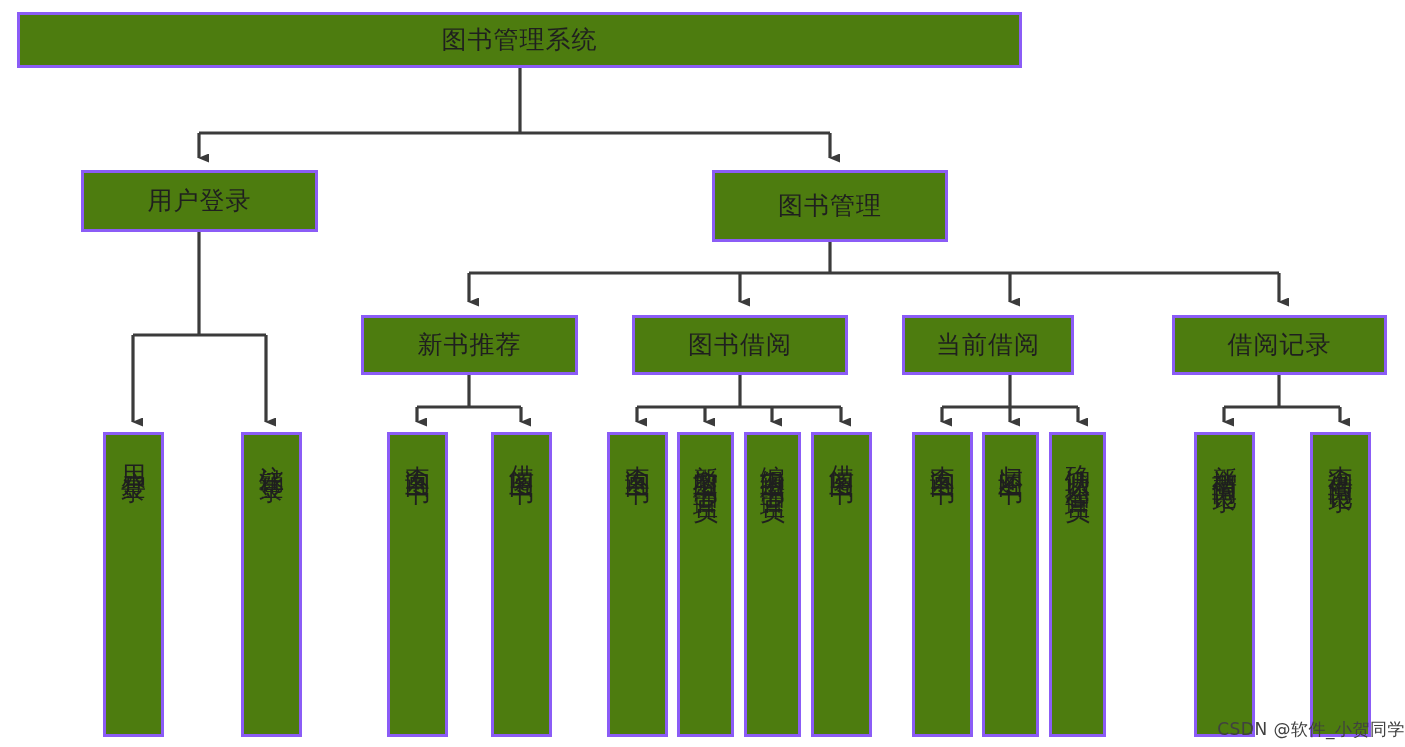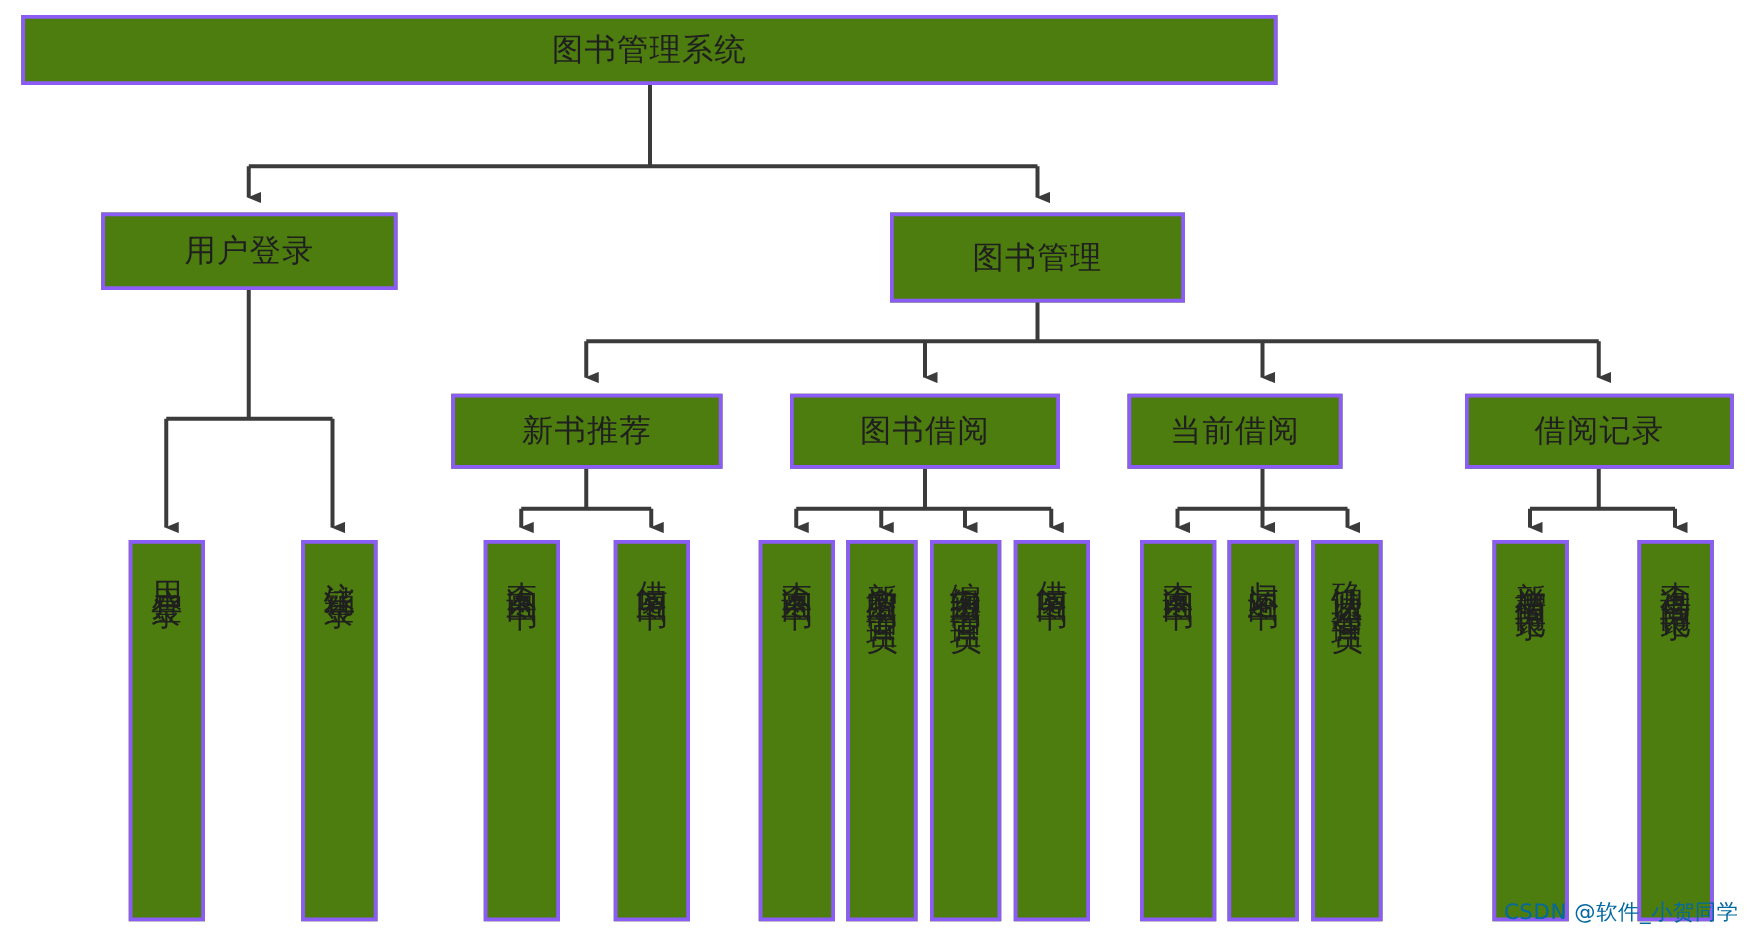--- a/index.html
+++ b/index.html
@@ -62,24 +62,24 @@
     writing-mode: vertical-rl;
     text-orientation: upright;
     font-size: 25px;
     letter-spacing: 5px;
     line-height: 1;
     white-space: nowrap;
     max-height: 270px;
   }
   #watermark {
     position: absolute;
-    right: 14px;
+    right: 0;
     bottom: 6px;
     font-size: 17px;
-    color: #0369a1;
+    color: #404040;
     white-space: nowrap;
     letter-spacing: 0.5px;
   }
 </style>
 </head>
 <body>
 
 <div id="diagram-root">
 
   <svg class="connectors" viewBox="0 0 1405 747" width="1405" height="747">

